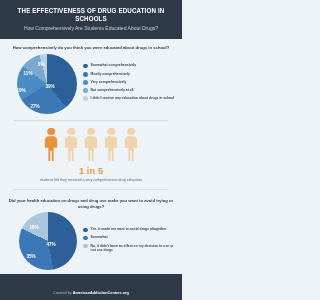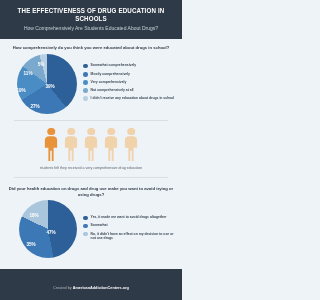--- a/index.html
+++ b/index.html
@@ -180,20 +180,21 @@
         </div>
         <div class="person">
           <span class="head" style="background:#f0d2ab"></span>
           <span class="body-sh" style="background:#f0d2ab"></span>
         </div>
         <div class="person">
           <span class="head" style="background:#f0d2ab"></span>
           <span class="body-sh" style="background:#f0d2ab"></span>
         </div>
       </div>
+      <div class="bigstat">1 in 5</div>
       <div class="substat">students felt they received a very comprehensive drug education</div>
     </div>
 
     <div class="divider"></div>
 
     <div class="panel">
       <div class="q">Did your health education on drugs and drug use make you want to avoid trying or using drugs?</div>
       <div class="chartrow">
         <div class="chartwrap">
           <div class="pie2"></div>

